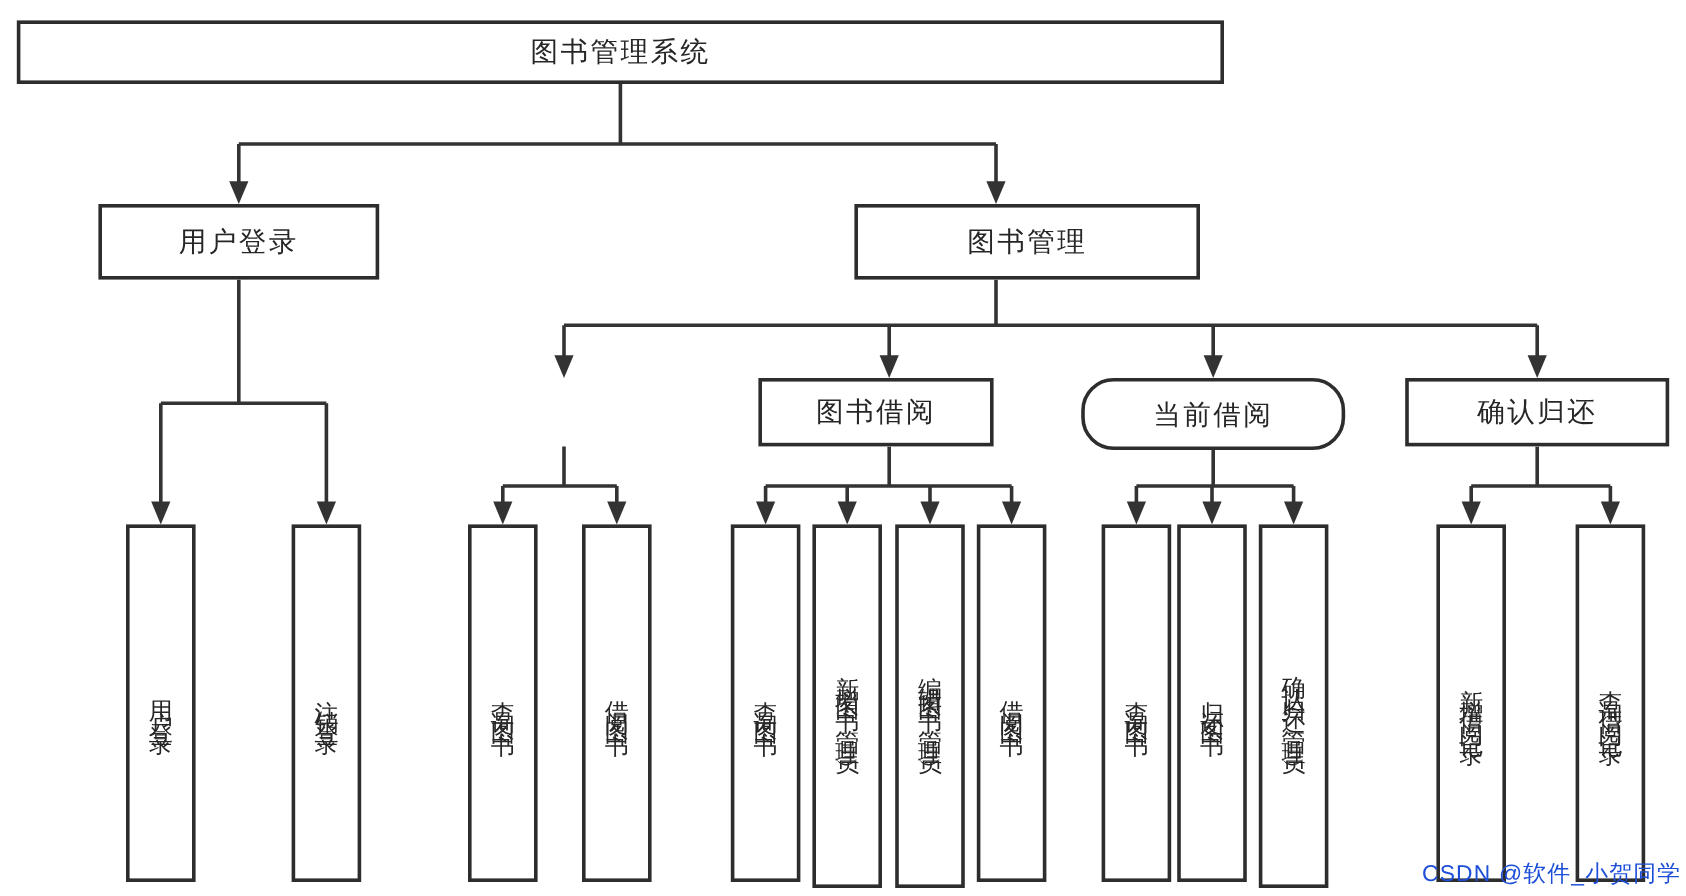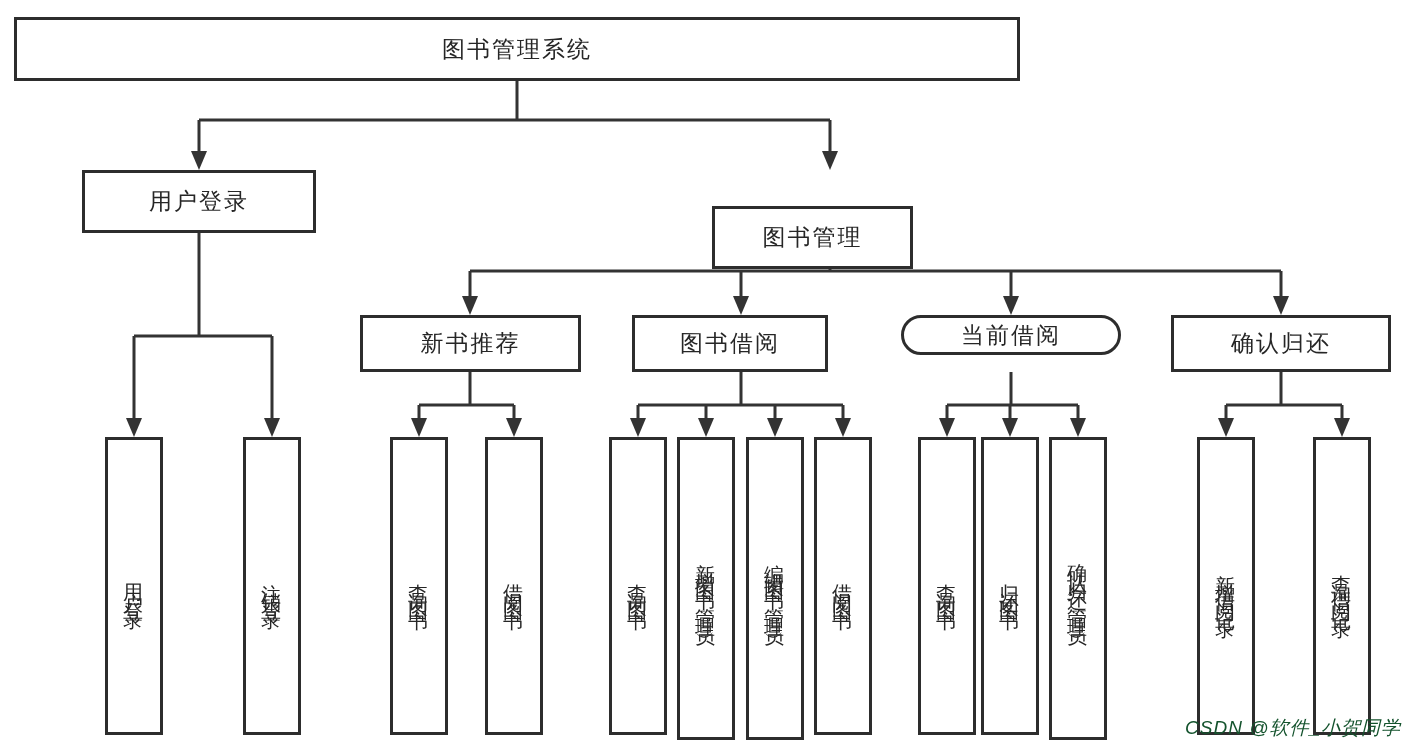--- a/index.html
+++ b/index.html
@@ -61,24 +61,23 @@
   }
   svg.connectors polygon {
     fill: #333333;
     stroke: none;
   }
   .watermark {
     position: absolute;
     right: 4px;
     bottom: 6px;
     font-size: 19px;
-    color: #14532d;
+    color: #1d4ed8;
     letter-spacing: 1px;
     z-index: 3;
-    font-style: italic;
   }
 </style>
 </head>
 <body>
 
 <div id="canvas">
 
   <svg class="connectors" width="1405" height="747">
     <g>
       <path d="M517 70 V120 M199 120 H830 M199 120 V152 M830 120 V152"></path>
@@ -115,28 +114,27 @@
       <polygon points="1002,418 1018,418 1010,437"></polygon>
       <polygon points="1070,418 1086,418 1078,437"></polygon>
     </g>
     <g>
       <path d="M1281 372 V405 M1226 405 H1342 M1226 405 V419 M1342 405 V419"></path>
       <polygon points="1218,418 1234,418 1226,437"></polygon>
       <polygon points="1334,418 1350,418 1342,437"></polygon>
     </g>
   </svg>
 
-  <div class="box" style="left:14px; top:17px; width:1006px; height:64px;">图书管理系统</div>
+  <div class="box" style="left:14px; top:17px; width:1006px; height:53px;">图书管理系统</div>
 
   <div class="box" style="left:82px; top:170px; width:234px; height:63px;">用户登录</div>
-  <div class="box" style="left:712px; top:170px; width:201px; height:63px;margin-top:36px;">图书管理</div>
+  <div class="box" style="left:712px; top:170px; width:288px; height:63px;">图书管理</div>
 
-  <div class="box" style="left:360px; top:315px; width:221px; height:57px;">新书推荐</div>
   <div class="box" style="left:632px; top:315px; width:196px; height:57px;">图书借阅</div>
-  <div class="box" style="left:901px; top:315px; width:220px; height:40px;border-radius:27px;">当前借阅</div>
+  <div class="box" style="left:901px; top:315px; width:220px; height:60px;border-radius:27px;">当前借阅</div>
   <div class="box" style="left:1171px; top:315px; width:220px; height:57px;">确认归还</div>
 
   <div class="vbox" style="left:105px;">用户登录</div>
   <div class="vbox" style="left:243px;">注销登录</div>
 
   <div class="vbox" style="left:390px;">查询图书</div>
   <div class="vbox" style="left:485px;">借阅图书</div>
 
   <div class="vbox" style="left:609px;">查询图书</div>
   <div class="vbox tall" style="left:677px;">新增图书（管理员）</div>

